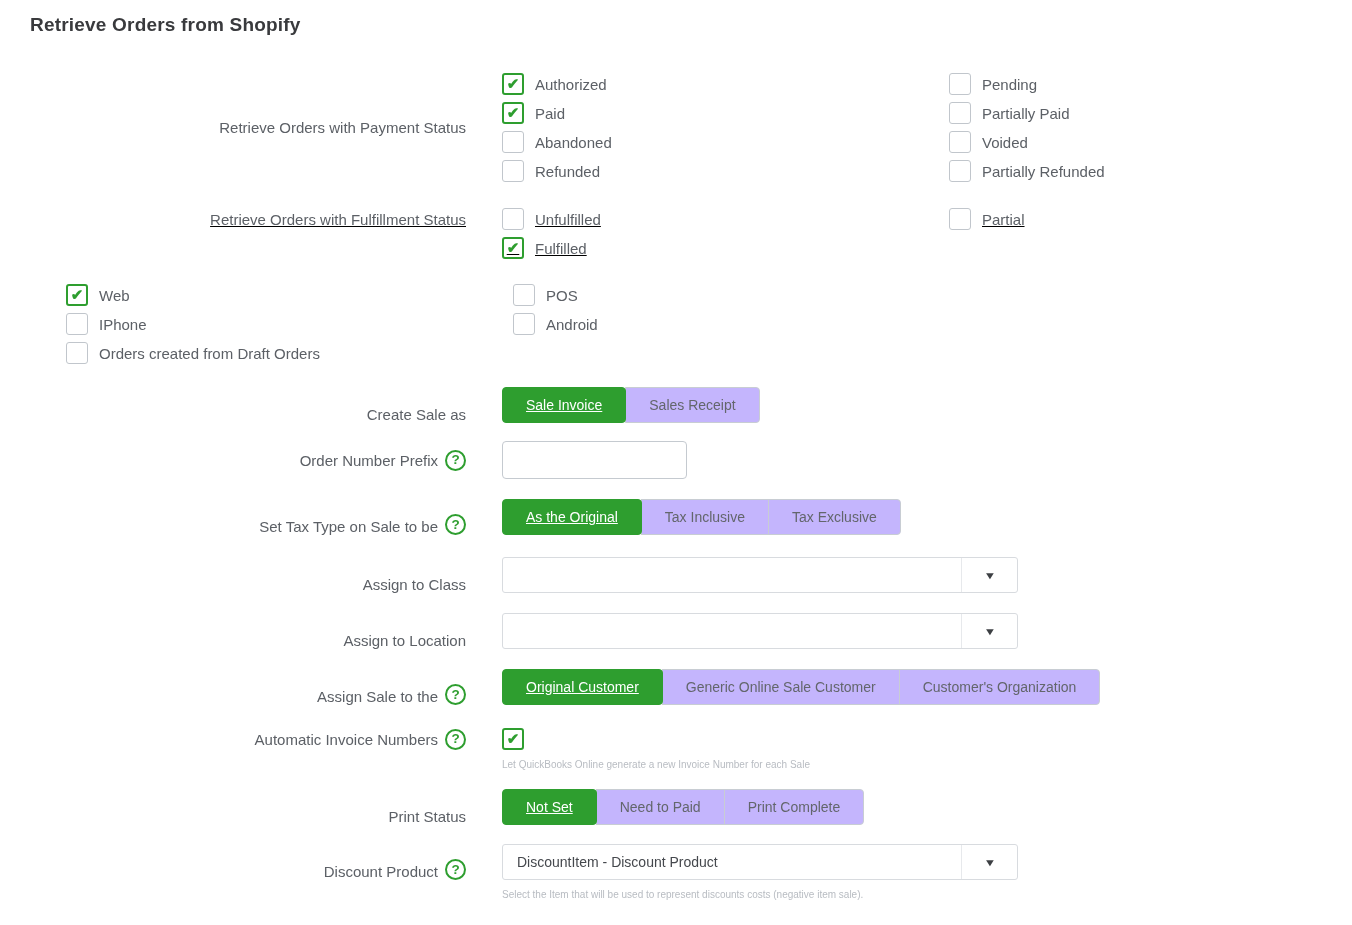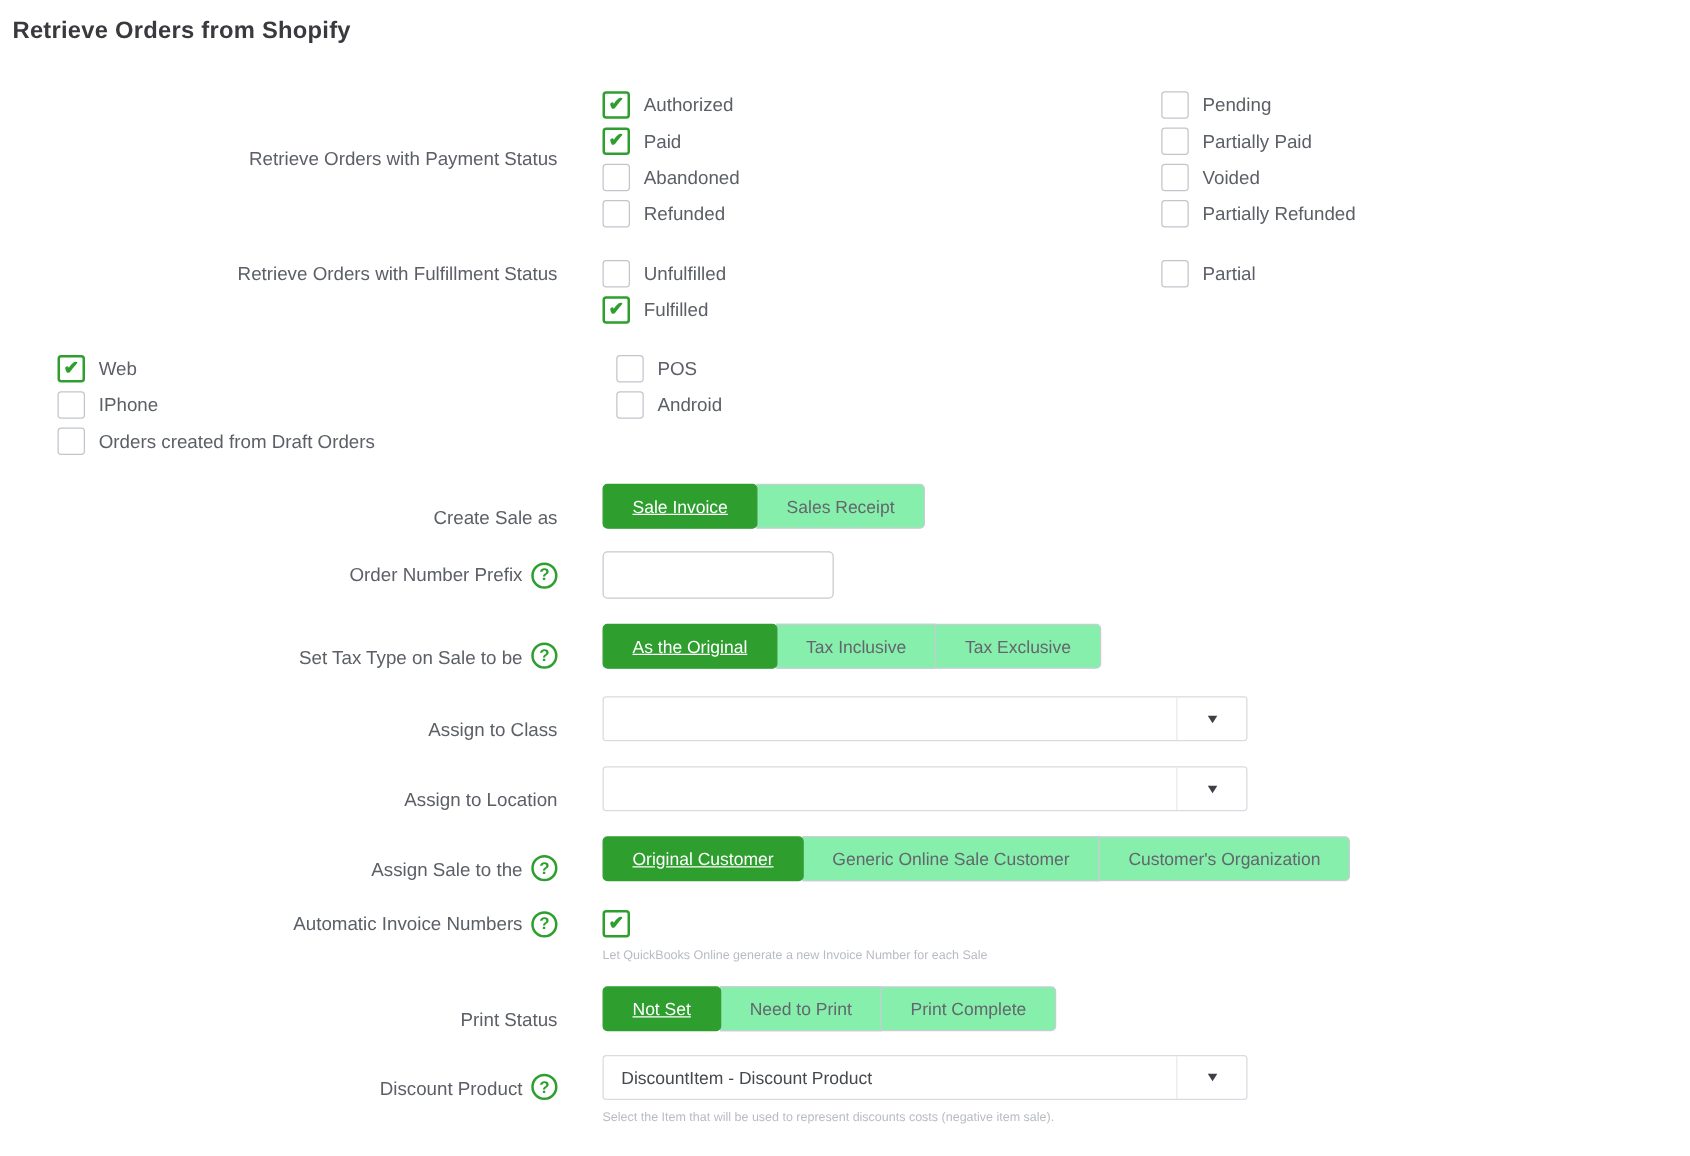--- a/index.html
+++ b/index.html
@@ -1,19 +1,19 @@
 <!DOCTYPE html>
 <html><head>
 <meta charset="utf-8">
 <style>
   * { box-sizing: border-box; margin: 0; padding: 0; }
   html, body { width: 1352px; height: 925px; background: #ffffff;
     font-family: "Liberation Sans", sans-serif; overflow: hidden; }
 
-  .page { padding: 14px 0 0 10px; }
+  .page { padding: 14px 0 0 10px; margin-left: 20px; }
   .page-title { font-size: 19px; font-weight: bold; color: #393a3d; letter-spacing: .2px; }
 
   .form { margin-top: 37px; }
   .row { display: flex; align-items: flex-start; }
   .label-cell { width: 436px; flex: 0 0 436px; display: flex; justify-content: flex-end;
     align-items: center; gap: 7px; color: #5c6066; font-size: 15px; }
   .content { margin-left: 36px; }
 
   
   .row--cb  .label-cell { height: 22px; }
@@ -33,21 +33,21 @@
   .cb { width: 22px; height: 22px; flex: 0 0 22px; border: 1px solid #c1c6cc; border-radius: 3px;
     background: #fff; display: flex; align-items: center; justify-content: center; }
   .cb.on { border: 2px solid #2e9e2f; }
   .cb .glyph { display: none; color: #2e9e2f; font-size: 15px; font-weight: bold; line-height: 1;
     transform: translateY(-1px); }
   .cb.on .glyph { display: block; }
   .cb-label { margin-left: 11px; font-size: 15px; color: #5c6066; }
 
   
   .seg-group { display: inline-flex; }
-  .seg { height: 36px; padding: 0 23px; background: #86efac; border: 1px solid #c8cdd3;
+  .seg { height: 36px; padding: 0 23px; background: #c4b5fd; border: 1px solid #c8cdd3;
     margin-left: -1px; color: #63666c; font-size: 14px; font-family: inherit; cursor: pointer;
     display: inline-flex; align-items: center; justify-content: center; position: relative; }
   .seg:first-child { margin-left: 0; border-radius: 4px 0 0 4px; text-decoration: underline; }
   .seg:last-child { border-radius: 0 4px 4px 0; }
   .seg.on { background: #2e9e2f; border-color: #2e9e2f; color: #ffffff; border-radius: 4px; z-index: 1; }
 
   
   .text-input { width: 185px; height: 38px; border: 1px solid #c5cad0; border-radius: 4px;
     font-family: inherit; font-size: 14px; color: #45484d; padding: 0 12px; outline: none; }
 
@@ -58,21 +58,21 @@
     font-size: 14px; color: #45484d; }
   .dd-arrow-wrap { width: 56px; flex: 0 0 56px; border-left: 1px solid #e7e9ec;
     display: flex; align-items: center; justify-content: center; }
   .dd-arrow { font-size: 10px; color: #3c3f43; transform: scaleX(1.3); }
 
   .helper { font-size: 10px; color: #b8bcc2; }
   .mt9 { margin-top: 9px; }
 
   
   .mb-payment { margin-bottom: 26px; align-items: center; }
-  .mb-fulfill { margin-bottom: 25px; }
+  .mb-fulfill { margin-bottom: 25px; text-decoration: underline; }
   .mb-sources { margin-bottom: 23px; }
   .mb-create  { margin-bottom: 18px; }
   .mb-prefix  { margin-bottom: 20px; }
   .mb-tax     { margin-bottom: 22px; }
   .mb-class   { margin-bottom: 20px; }
   .mb-loc     { margin-bottom: 20px; }
   .mb-assign  { margin-bottom: 23px; }
   .mb-inv     { margin-bottom: 19px; }
   .mb-print   { margin-bottom: 19px; }
 </style>
@@ -288,21 +288,21 @@
       </div>
     </div>
 
     <div class="row row--c36 mb-print">
       <div class="label-cell">
         <span>Print Status</span>
       </div>
       <div class="content">
         <div class="seg-group">
           <button class="seg on">Not Set</button>
-          <button class="seg">Need to Print</button>
+          <button class="seg">Need to Paid</button>
           <button class="seg">Print Complete</button>
         </div>
       </div>
     </div>
 
     <div class="row row--c36">
       <div class="label-cell">
         <span>Discount Product</span>
         <span class="help">?</span>
       </div>

